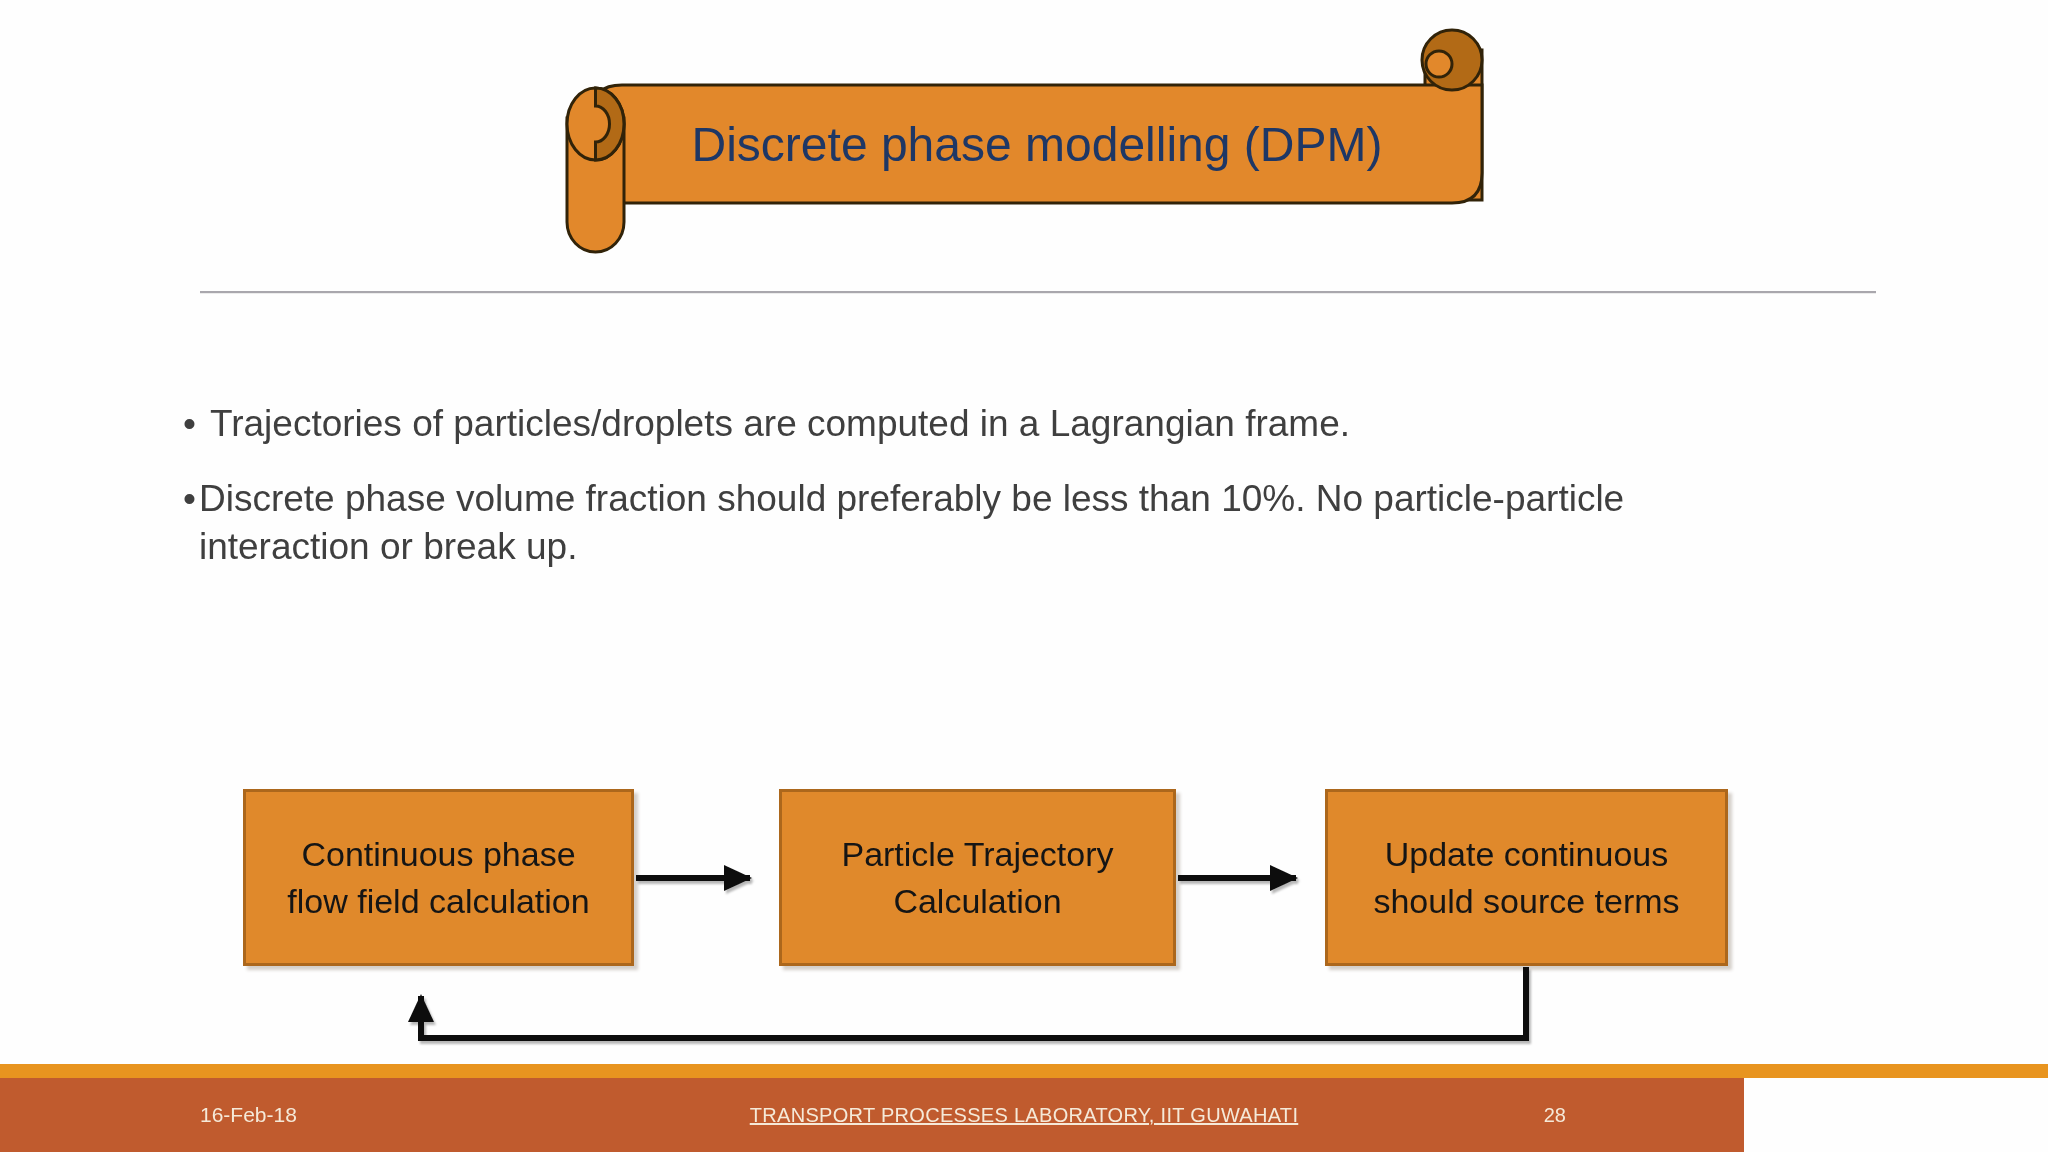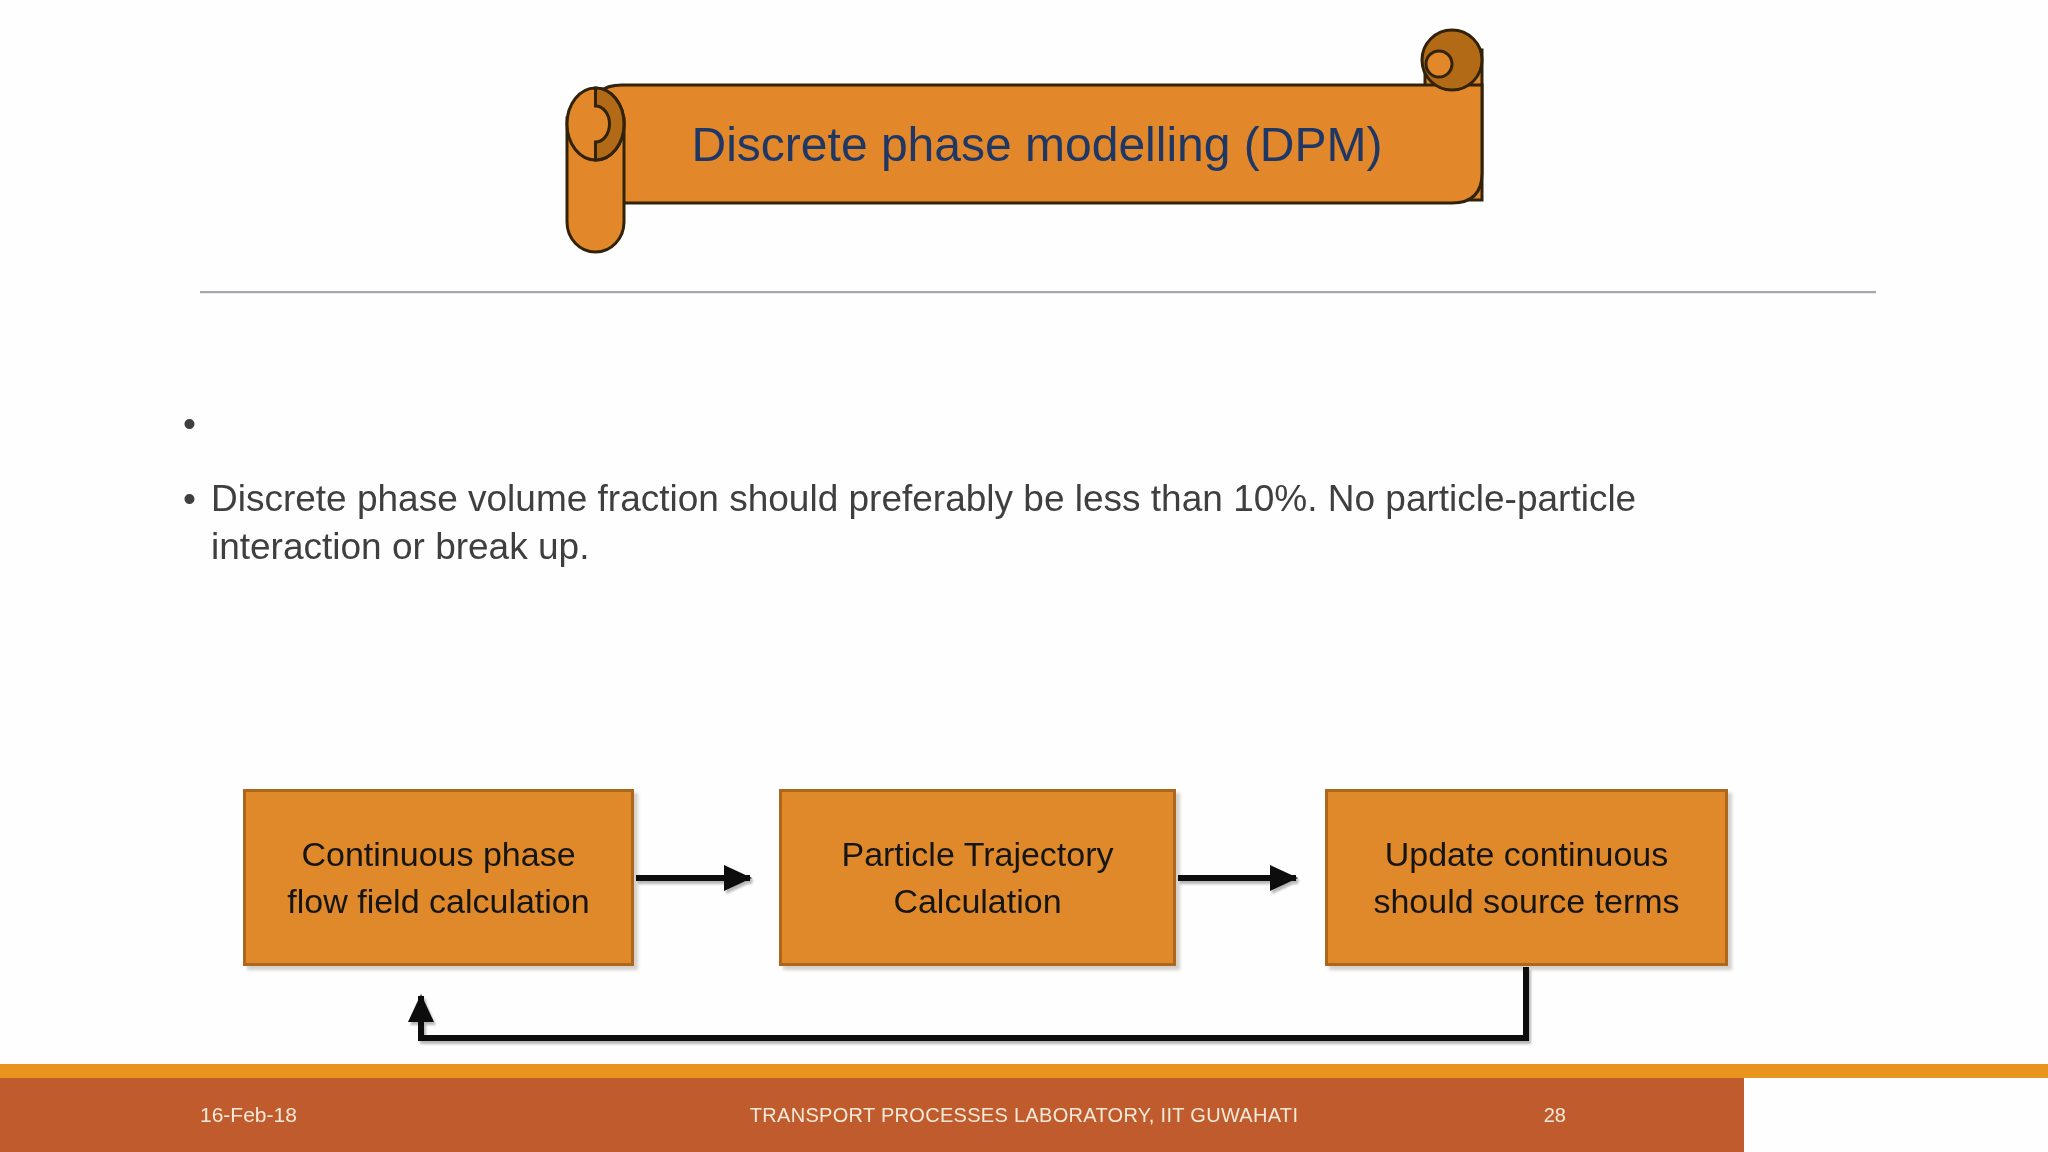--- a/index.html
+++ b/index.html
@@ -27,21 +27,21 @@
     background:#a9a7ad;border-bottom:1px solid #ececec;
   }
 
   
   .bullets{position:absolute;left:183px;top:400px;width:1640px;color:#3f3f3f;}
   .bullet{display:flex;align-items:flex-start;font-size:37px;line-height:48px;}
   .bullet .marker{flex:0 0 auto;}
   .bullet-1 .marker{margin-right:14px;}
   .bullet-2 .marker{margin-right:3px;}
   .bullet-2{margin-top:27px;}
-  .bullet-2 .text{max-width:1560px;margin-left:12px;}
+  .bullet-2 .text{max-width:1560px;}
 
   
   .fc-box{
     position:absolute;top:789px;height:177px;box-sizing:border-box;
     background:#e0892b;border:3px solid #ac671c;
     box-shadow:4px 4px 3px rgba(90,70,50,0.25);
     display:flex;align-items:center;justify-content:center;text-align:center;
     font-size:34px;line-height:47px;color:#151515;
     padding:0 28px;
   }
@@ -50,21 +50,21 @@
   .fc-box-3{left:1325px;width:403px;}
   .arrows-svg{position:absolute;left:0;top:0;width:2048px;height:1152px;pointer-events:none;}
 
   
   .footer-strip{position:absolute;left:0;top:1064px;width:2048px;height:14px;background:#e8941f;}
   .footer-bar{
     position:absolute;left:0;top:1078px;width:1744px;height:74px;background:#c05b2e;
     color:#f5e9d8;
   }
   .footer-date{position:absolute;left:200px;top:0;height:74px;display:flex;align-items:center;font-size:21px;}
-  .footer-center{position:absolute;left:0;width:2048px;top:0;height:74px;display:flex;align-items:center;justify-content:center;font-size:20px;letter-spacing:0.3px;}
+  .footer-center{position:absolute;left:0;width:2048px;top:0;height:74px;display:flex;align-items:center;justify-content:center;font-size:20px;letter-spacing:0.3px;text-decoration:underline;}
   .footer-page{position:absolute;right:178px;top:0;height:74px;display:flex;align-items:center;font-size:20px;text-align:right;}
 </style>
 </head>
 <body>
 
 <div class="slide">
 
   <svg class="banner-svg" viewBox="0 0 2048 1152" xmlns="http://www.w3.org/2000/svg">
     <g stroke="#312309" stroke-width="3">
 
@@ -82,20 +82,21 @@
     </g>
   </svg>
 
   <div class="banner-title">Discrete phase modelling (DPM)</div>
 
   <div class="divider"></div>
 
   <div class="bullets">
     <div class="bullet bullet-1">
       <span class="marker">•</span>
+      <span class="text">Trajectories of particles/droplets are computed in a Lagrangian frame.</span>
     </div>
     <div class="bullet bullet-2">
       <span class="marker">•</span>
       <span class="text">Discrete phase volume fraction should preferably be less than 10%. No particle-particle interaction or break up.</span>
     </div>
   </div>
 
   <div class="fc-box fc-box-2">
     <span>Particle Trajectory Calculation</span>
   </div>

